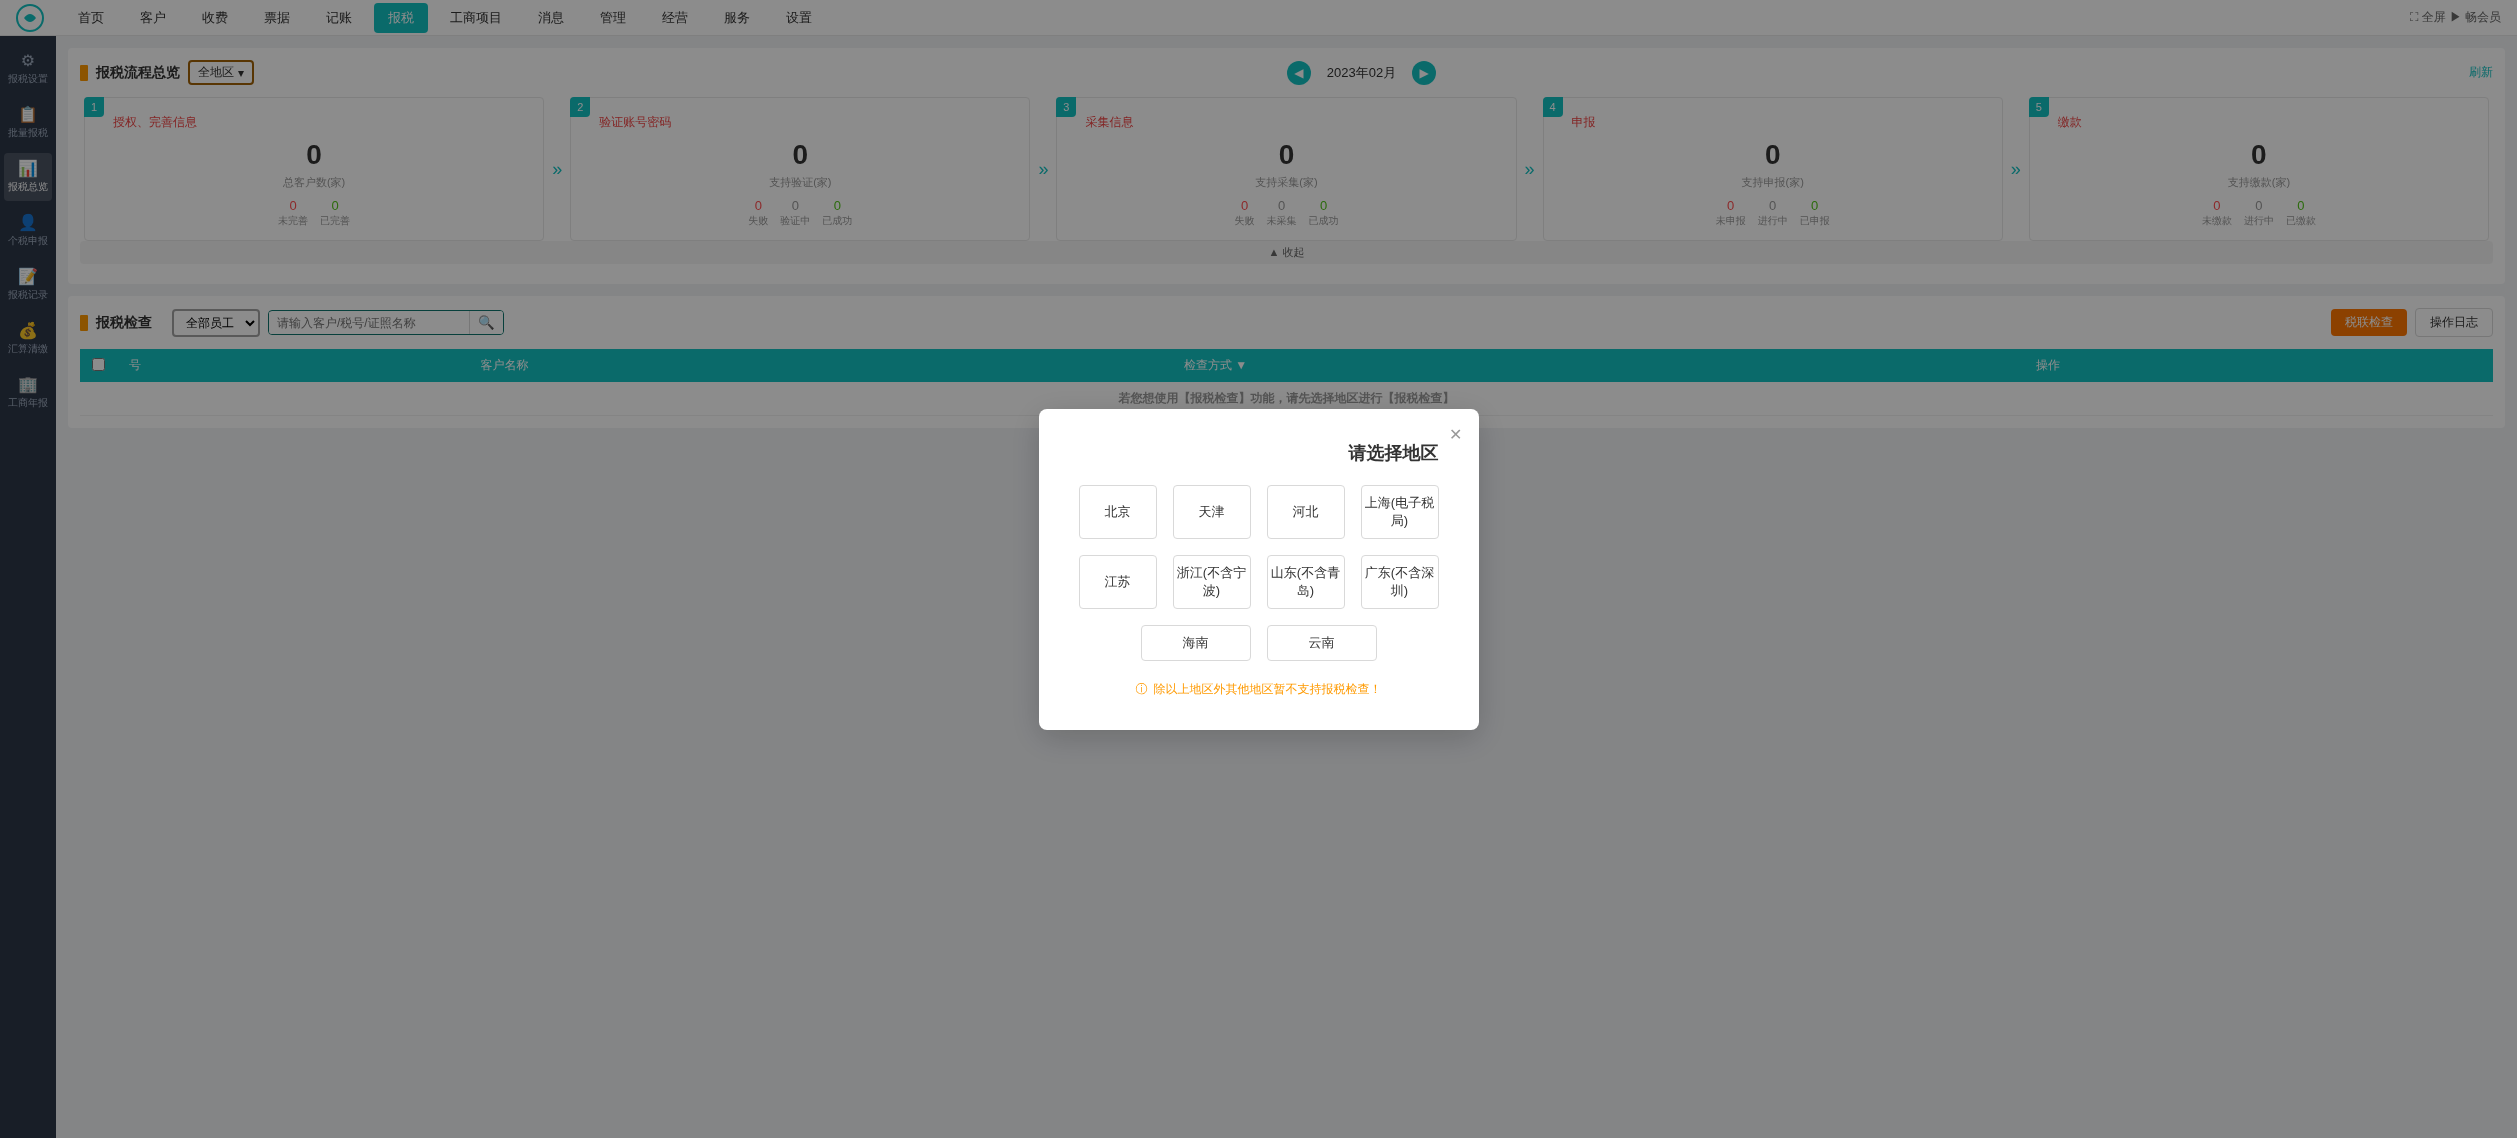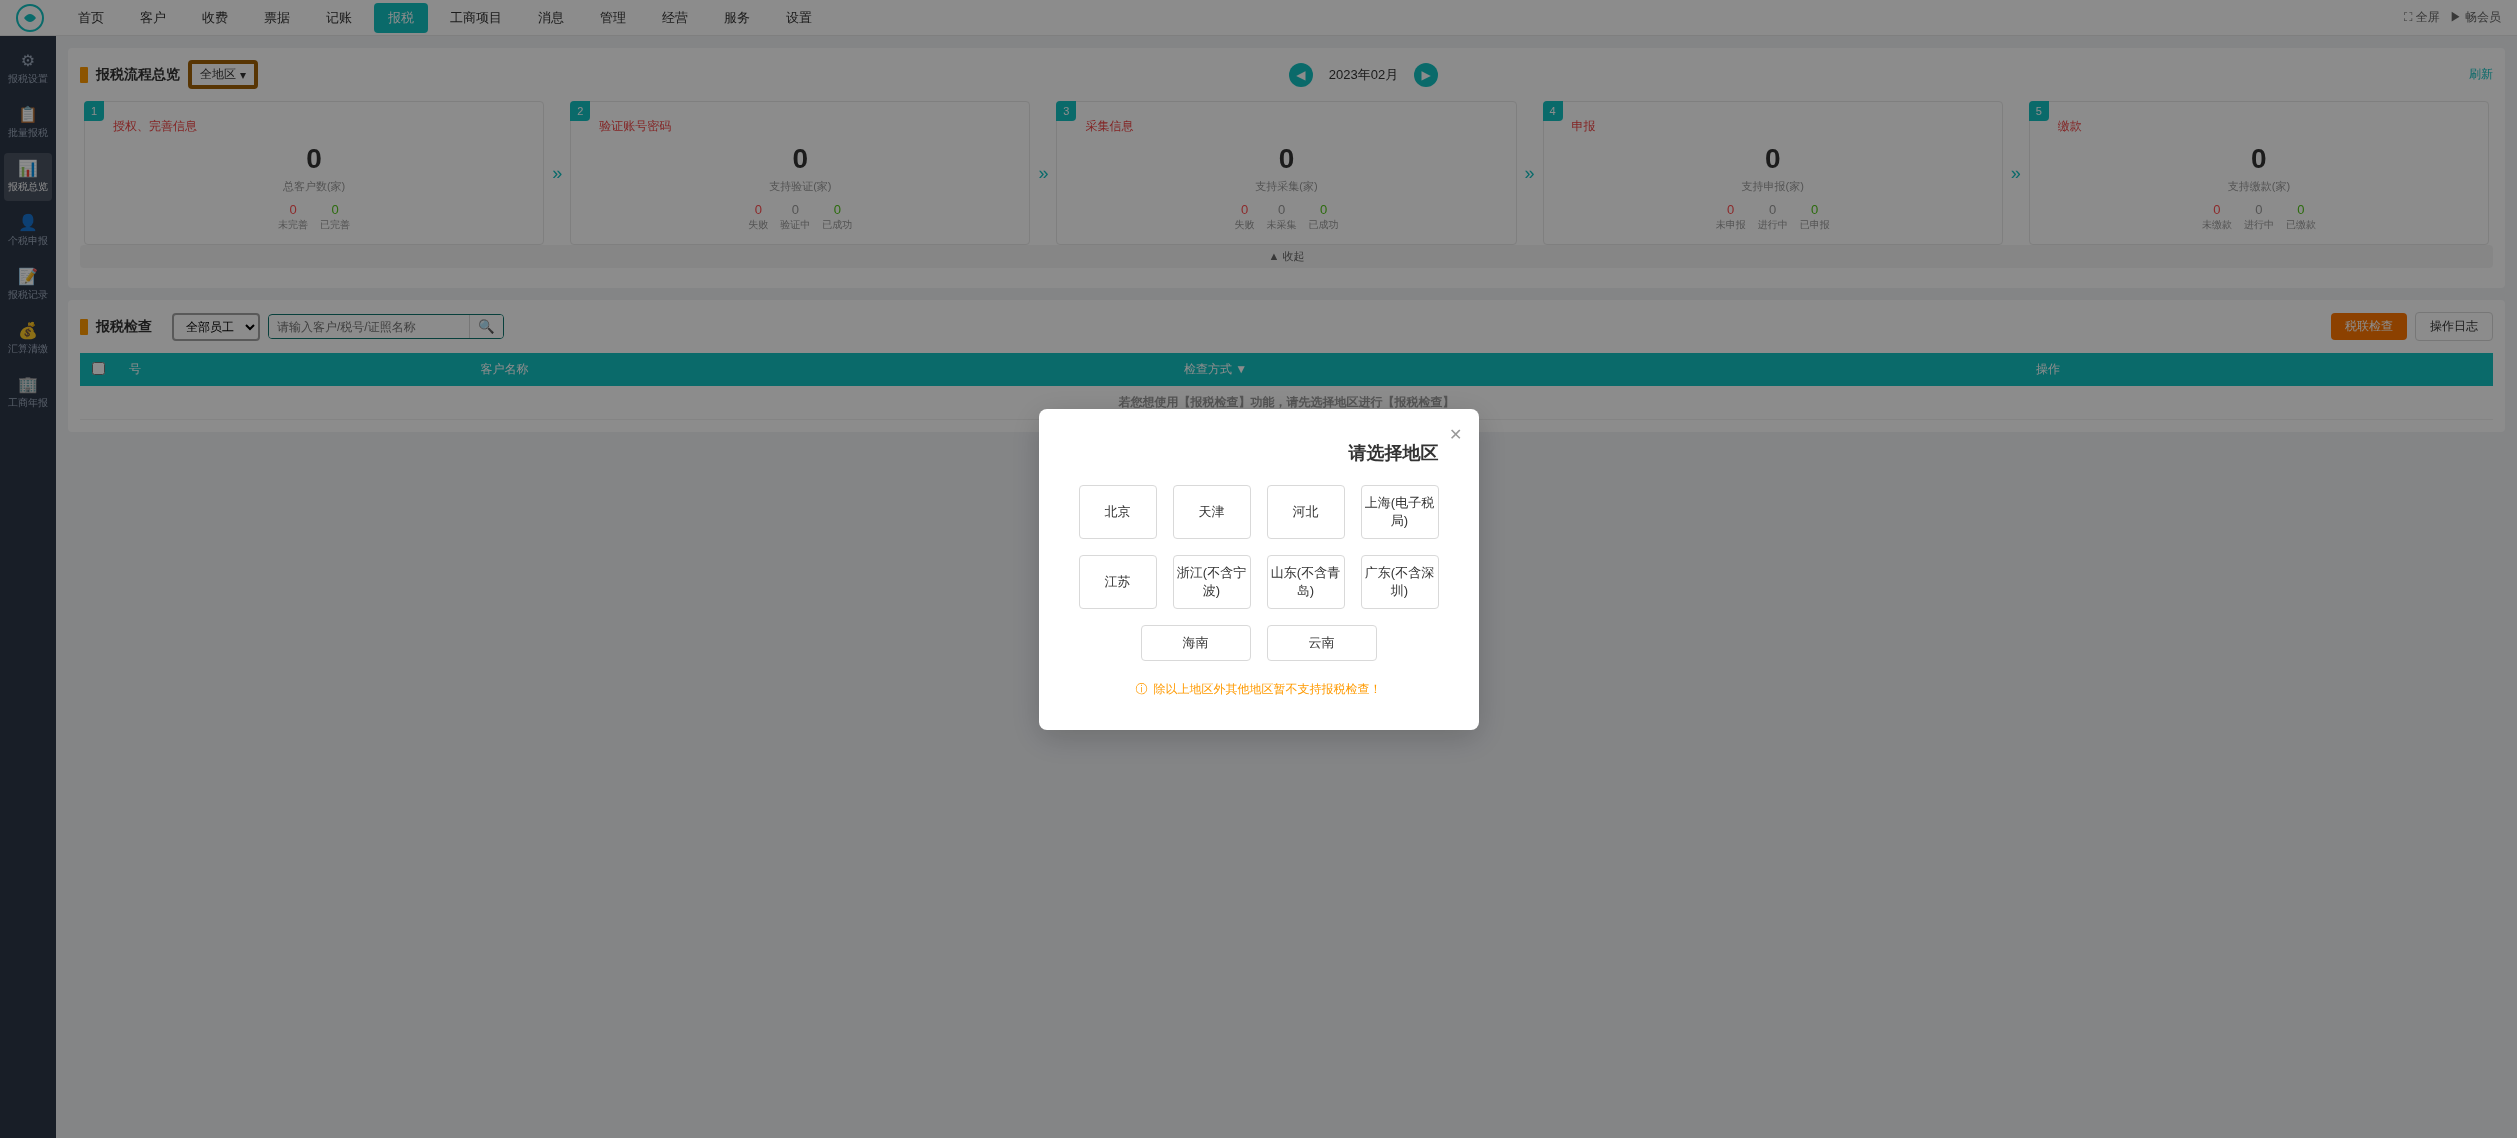--- a/index.html
+++ b/index.html
@@ -12,21 +12,21 @@
       padding: 0 16px; position: relative; z-index: 10;
     }
     .top-nav-logo { width: 28px; height: 28px; margin-right: 20px; }
     .top-nav-logo svg { width: 28px; height: 28px; }
     .top-nav-items { display: flex; align-items: center; flex: 1; gap: 8px; }
     .nav-item {
       padding: 6px 14px; cursor: pointer; border-radius: 2px;
       font-size: 13px; color: #333; white-space: nowrap;
     }
     .nav-item.active { background: #13c2c2; color: #fff; border-radius: 4px; }
-    .top-nav-right { display: flex; align-items: center; gap: 10px; margin-left: auto; font-size: 12px; color: #666; }
+    .top-nav-right { display: flex; align-items: center; gap: 4px; margin-left: auto; font-size: 12px; color: #666; }
     .top-nav-right span { cursor: pointer; }
 
     
     .layout { display: flex; height: calc(100vh - 36px); }
 
     
     .sidebar {
       width: 56px; background: #2d3748; display: flex; flex-direction: column;
       align-items: center; padding-top: 8px; gap: 4px; flex-shrink: 0;
     }
@@ -40,21 +40,21 @@
     .sidebar-label { font-size: 10px; text-align: center; line-height: 1.3; }
 
     
     .main-content { flex: 1; overflow-y: auto; padding: 12px; background: #f0f2f5; }
 
     
     .tax-flow-section { background: #fff; border-radius: 4px; padding: 12px; margin-bottom: 12px; }
     .section-header { display: flex; align-items: center; gap: 8px; margin-bottom: 12px; }
     .section-icon { width: 8px; height: 16px; background: #ff9a00; border-radius: 1px; }
     .section-title { font-size: 14px; font-weight: bold; color: #333; }
-    .region-selector { display: flex; align-items: center; gap: 4px; padding: 2px 8px; border: 4px solid #a16207; border-radius: 4px; cursor: pointer; font-size: 12px; color: #333; }
+    .region-selector { display: flex; align-items: center; gap: 4px; padding: 2px 8px; border: 2px solid #a16207; border-radius: 4px; cursor: pointer; font-size: 12px; color: #333; }
     .date-nav { display: flex; align-items: center; gap: 16px; margin-left: auto; font-size: 13px; color: #333; }
     .date-nav-btn { width: 24px; height: 24px; border-radius: 50%; background: #13c2c2; color: #fff; display: flex; align-items: center; justify-content: center; cursor: pointer; font-size: 12px; }
     .refresh-btn { margin-left: auto; cursor: pointer; color: #13c2c2; font-size: 12px; }
 
     
     .flow-cards { display: flex; align-items: stretch; gap: 0; }
     .flow-card {
       flex: 1; border: 1px solid #e8e8e8; border-radius: 4px; padding: 12px;
       position: relative; margin: 0 4px;
     }

